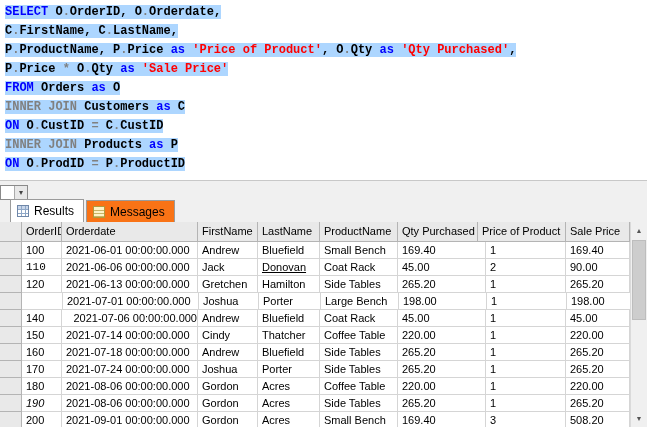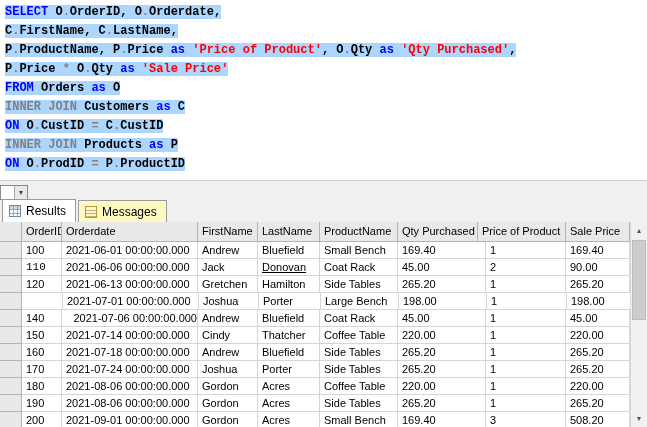--- a/index.html
+++ b/index.html
@@ -18,23 +18,23 @@
   .tk-str { color:var(--str); }
   .tk-op  { color:var(--op); }
 
   
   .lower-chrome { height:42px; background:#f0f0f0; border-top:1px solid #c8c8c8; position:relative; }
   .mini-combo { position:absolute; left:0; top:4px; width:28px; height:15px;
                 background:#fff; border:1px solid #8a8a8a; display:flex; }
   .combo-field { flex:1; background:#fff; }
   .combo-btn { width:13px; background:#e8e8e8; border-left:1px solid #aaa;
                font-size:8px; line-height:13px; text-align:center; color:#444; }
-  .tabstrip { position:absolute; left:2px; bottom:0; height:23px; display:flex; align-items:flex-end; }
+  .tabstrip { position:absolute; left:10px; bottom:0; height:23px; display:flex; align-items:flex-end; }
   .tab { display:flex; align-items:center; gap:5px; height:22px; padding:0 9px 0 6px;
-         font-size:12px; color:#000; background:#fef9c3; border:1px solid #9b9b9b;
+         font-size:12px; color:#000; background:#f97316; border:1px solid #9b9b9b;
          border-bottom:none; margin-right:2px; }
   .tab.active { background:#fff; height:23px; }
   .icon { display:inline-block; width:12px; height:12px; }
   .grid-ic { border:1px solid #6f87a8; background:
       linear-gradient(to right, transparent 0 3px, #8fa8c8 3px 4px, transparent 4px 7px, #8fa8c8 7px 8px, transparent 8px),
       linear-gradient(to bottom, #c8d6ea 0 3px, #8fa8c8 3px 4px, transparent 4px 7px, #8fa8c8 7px 8px, transparent 8px); }
   .msg-ic { border:1px solid #b09a3c; background:
       linear-gradient(to bottom, transparent 0 3px, #c8b469 3px 4px, transparent 4px 6px, #c8b469 6px 7px, transparent 7px 9px, #c8b469 9px 10px, transparent 10px), #fdf3c8; }
 
   
@@ -190,21 +190,21 @@
             <div class="gcell" style="width: 136px; flex: 0 0 136px;">2021-08-06 00:00:00.000</div>
             <div class="gcell" style="width: 60px; flex: 0 0 60px;">Gordon</div>
             <div class="gcell" style="width: 62px; flex: 0 0 62px;">Acres</div>
             <div class="gcell" style="width: 78px; flex: 0 0 78px;">Coffee Table</div>
             <div class="gcell" style="width: 88px; flex: 0 0 88px;">220.00</div>
             <div class="gcell" style="width: 80px; flex: 0 0 80px;">1</div>
             <div class="gcell" style="width: 64px; flex: 0 0 64px;">220.00</div>
           </div>
           <div class="grow">
             <div class="rowhdr"></div>
-            <div class="gcell" style="width: 40px; flex: 0 0 40px;">190</div>
+            <div class="gcell" style="width: 40px; flex: 0 0 40px; font-style: italic;">190</div>
             <div class="gcell" style="width: 136px; flex: 0 0 136px;">2021-08-06 00:00:00.000</div>
             <div class="gcell" style="width: 60px; flex: 0 0 60px;">Gordon</div>
             <div class="gcell" style="width: 62px; flex: 0 0 62px;">Acres</div>
             <div class="gcell" style="width: 78px; flex: 0 0 78px;">Side Tables</div>
             <div class="gcell" style="width: 88px; flex: 0 0 88px;">265.20</div>
             <div class="gcell" style="width: 80px; flex: 0 0 80px;">1</div>
             <div class="gcell" style="width: 64px; flex: 0 0 64px;">265.20</div>
           </div>
           <div class="grow">
             <div class="rowhdr"></div>

